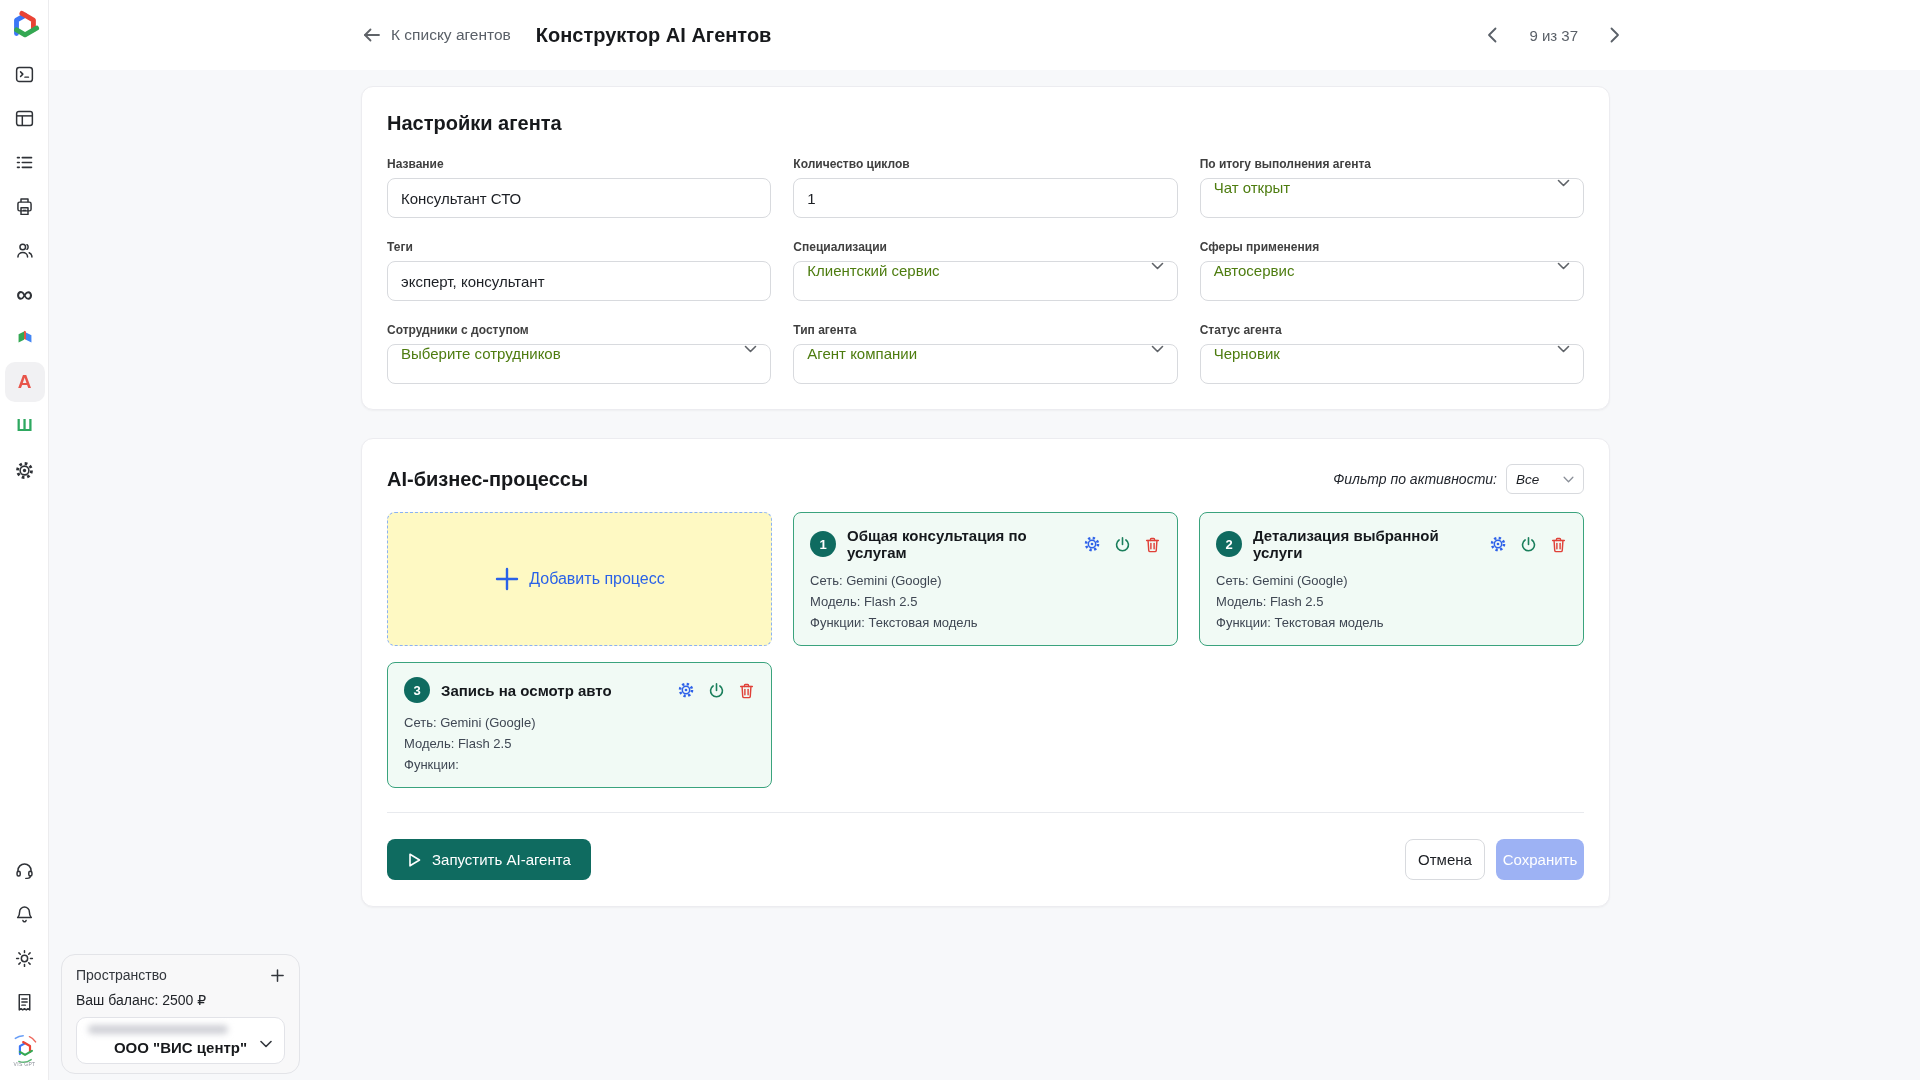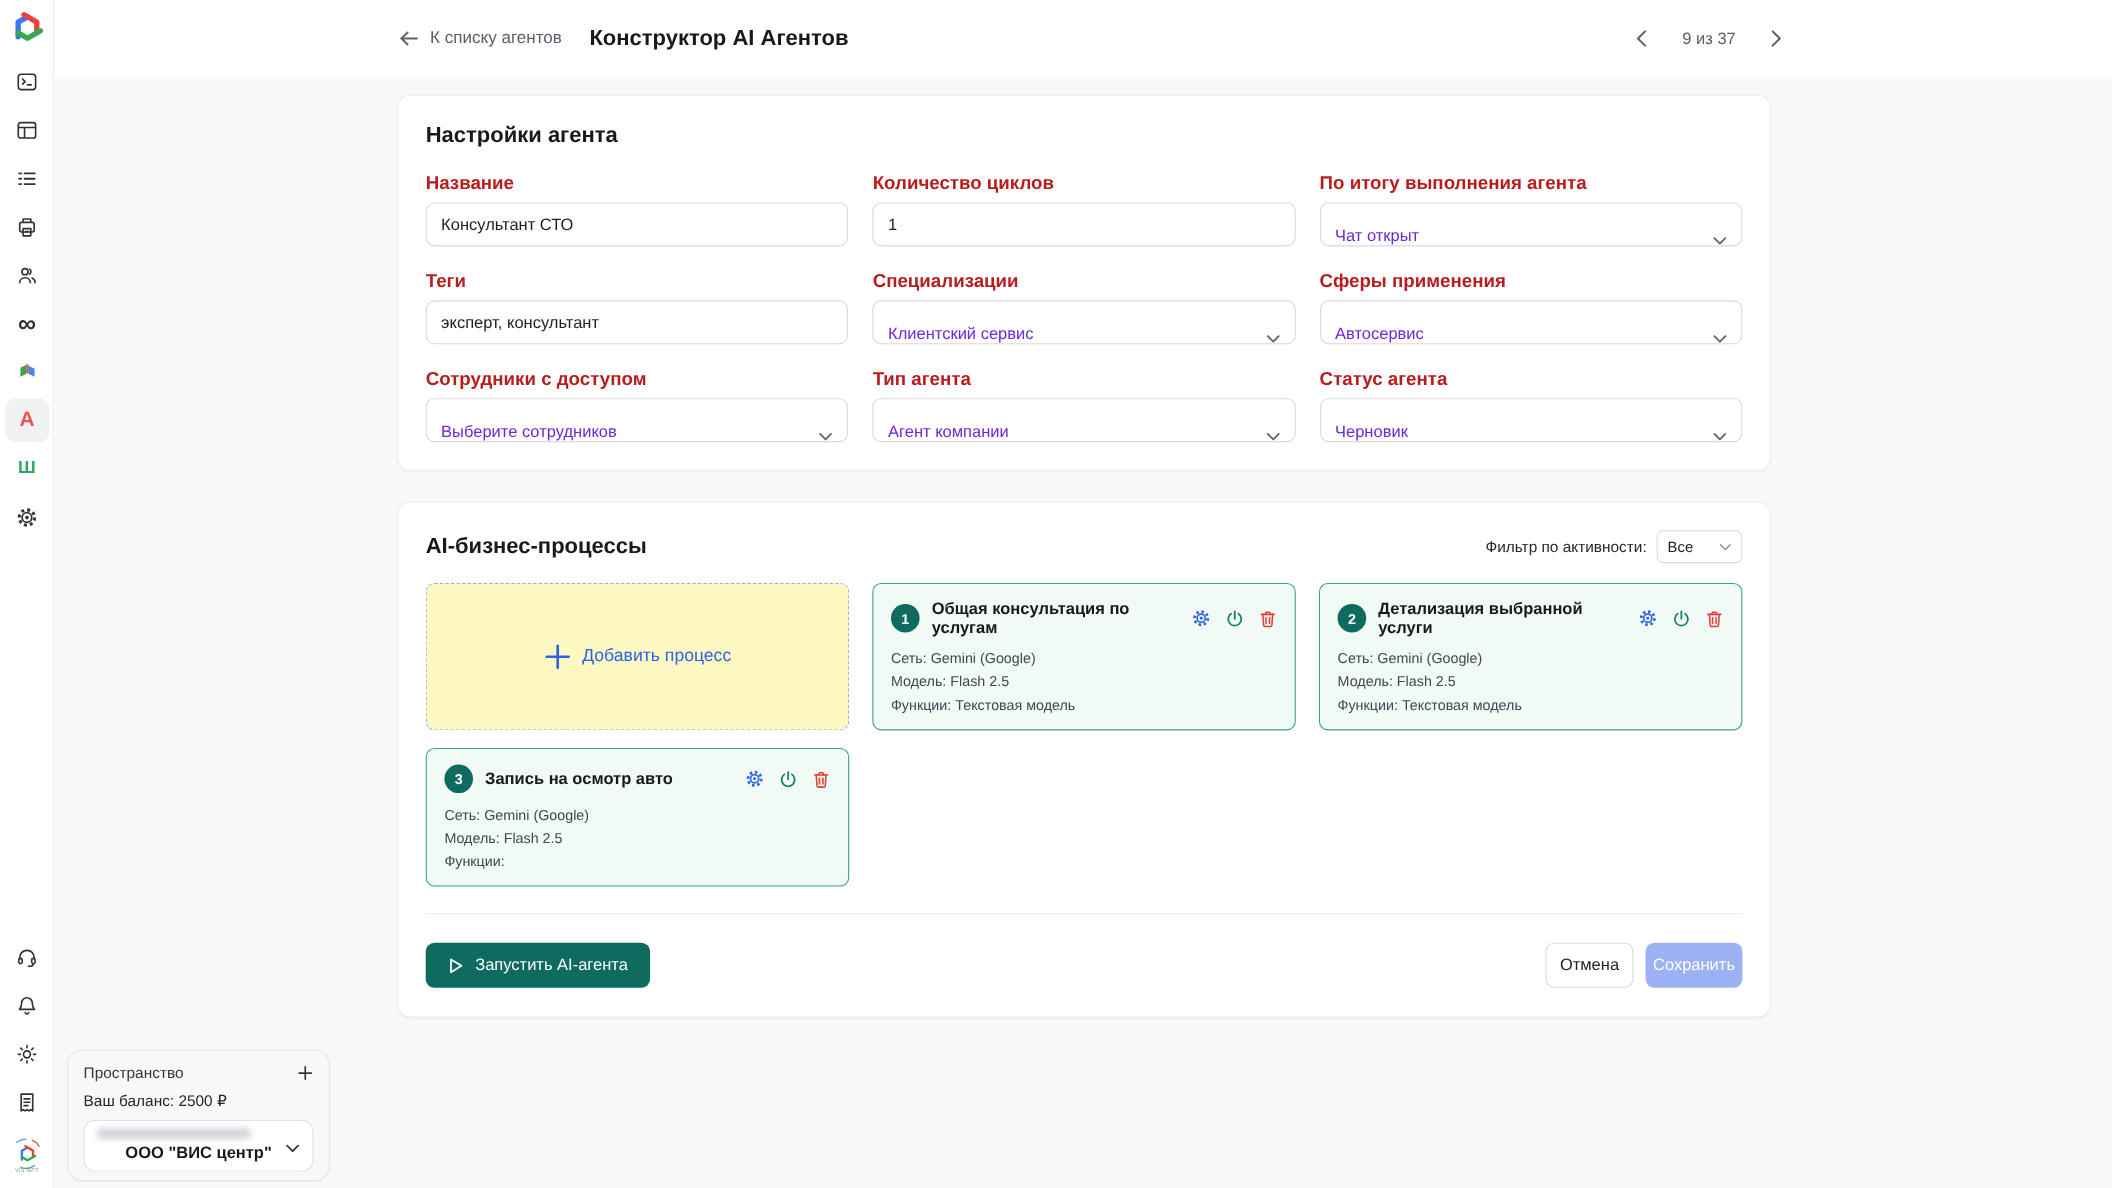--- a/index.html
+++ b/index.html
@@ -33,32 +33,32 @@
   .pg-btn { cursor:pointer; display:flex; align-items:center; }
 
   .content { padding:16px 0 0 312px; }
 
   .card { width:1249px; background:#fff; border:1px solid #ececf0; border-radius:12px;
     box-shadow:0 1px 2px rgba(20,24,31,.04); padding:25px; }
   .card-title { font-size:20px; font-weight:700; color:#17191c; }
 
   
   .form-grid { margin-top:22px; display:grid; grid-template-columns:1fr 1fr 1fr; column-gap:22px; row-gap:22px; }
-  .field-label { font-size:17px; font-weight:600; color:#b91c1c; margin-bottom:7px; }
+  .field-label { font-size:12px; font-weight:600; color:#404040; margin-bottom:7px; }
   .txt { width:100%; height:40px; border:1px solid #d8dade; border-radius:8px; padding:15px 13px;
     font-size:15px; color:#1c1f24; background:#fff; outline:none;
     font-family:"Liberation Sans","DejaVu Sans",sans-serif; }
   .sel { width:100%; height:40px; border:1px solid #d8dade; border-radius:8px; padding:0 13px;
-    font-size:15px; color:#6d28d9; background:#fff; display:flex; align-items:flex-end;
+    font-size:15px; color:#4d7c0f; background:#fff; display:flex; align-items:flex-start;
     justify-content:space-between; cursor:pointer; }
 
   
   .card.processes { margin-top:28px; padding-bottom:26px; }
   .proc-head { display:flex; align-items:center; }
-  .filter-group { margin-left:auto; display:flex; align-items:center; gap:9px; }
+  .filter-group { margin-left:auto; display:flex; align-items:center; gap:9px;font-style:italic; }
   .filter-label { font-size:14px; color:#23272e; }
   .filter-sel { width:78px; height:30px; border:1px solid #d8dade; border-radius:6px; background:#fff;
     display:flex; align-items:center; justify-content:space-between; padding:0 9px;
     font-size:13.5px; color:#1c1f24; cursor:pointer; }
   .proc-grid { margin-top:18px; display:grid; grid-template-columns:1fr 1fr 1fr; column-gap:21px; row-gap:16px; }
   .add-card { border:1.5px dashed #8ab1f5; border-radius:8px; min-height:126px; display:flex;
     flex-direction:row; align-items:center; justify-content:center; gap:9px; cursor:pointer; background:#fef9c3; }
   .add-label { color:#2a62e8; font-size:16px; }
   .pcard { background:#f1faf5; border:1px solid #3aa37d; border-radius:8px; min-height:126px; padding:14px 16px; }
   .pcard-head { display:flex; align-items:center; gap:11px; }

